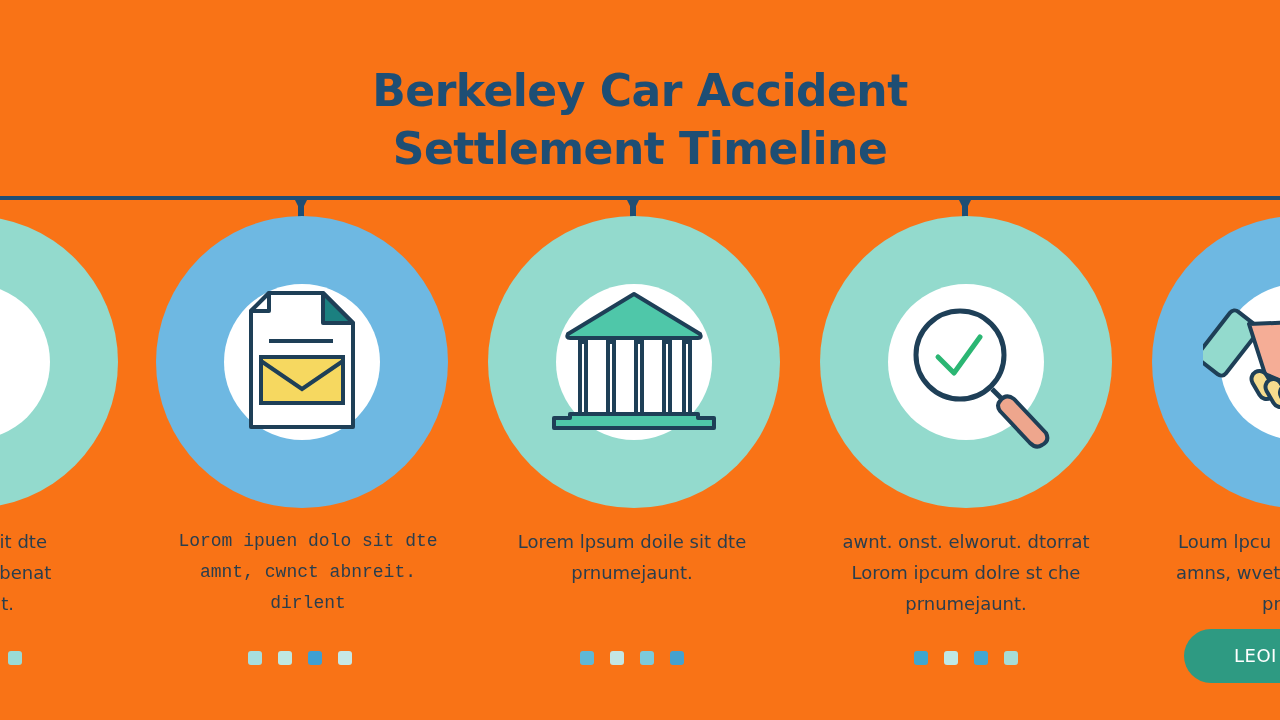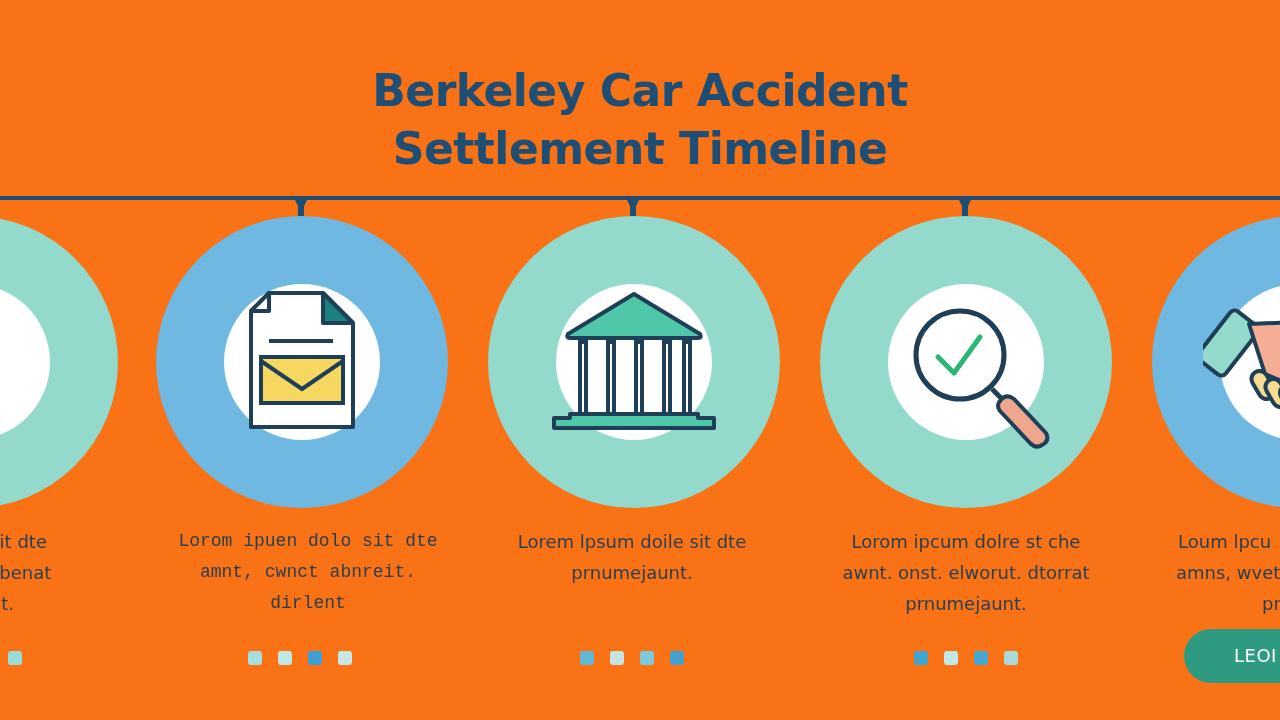--- a/index.html
+++ b/index.html
@@ -211,22 +211,22 @@
     <div class="icon" style="margin-left:16px; margin-top:20px;">
       <svg width="144" height="150" viewBox="0 0 144 150">
         <circle cx="50" cy="50" r="44" fill="#ffffff" stroke="#1e3f57" stroke-width="5"></circle>
         <path d="M28 52 L44 68 L70 32" fill="none" stroke="#2bb673" stroke-width="5" stroke-linecap="round" stroke-linejoin="round"></path>
         <line x1="82" y1="84" x2="92" y2="94" stroke="#1e3f57" stroke-width="5"></line>
         <path d="M90 96 Q96 88 104 94 L136 128 Q140 136 132 140 Q126 144 120 138 L90 106 Q86 100 90 96 Z" fill="#eea68d" stroke="#1e3f57" stroke-width="4" stroke-linejoin="round"></path>
       </svg>
     </div>
   </div>
   <div class="desc" style="left:966px;">
+    <div>awnt. onst. elworut. dtorrat</div>
     <div>Lorom ipcum dolre st che</div>
-    <div>awnt. onst. elworut. dtorrat</div>
     <div>prnumejaunt.</div>
   </div>
   <div class="dots" style="left:966px;">
     <div class="dot" style="background:#3fa6cf;"></div>
     <div class="dot" style="background:#bfe8e6;"></div>
     <div class="dot" style="background:#44a7d0;"></div>
     <div class="dot" style="background:#a7dcd6;"></div>
   </div>
 
   <div class="ring blue" style="left:1298px;">

